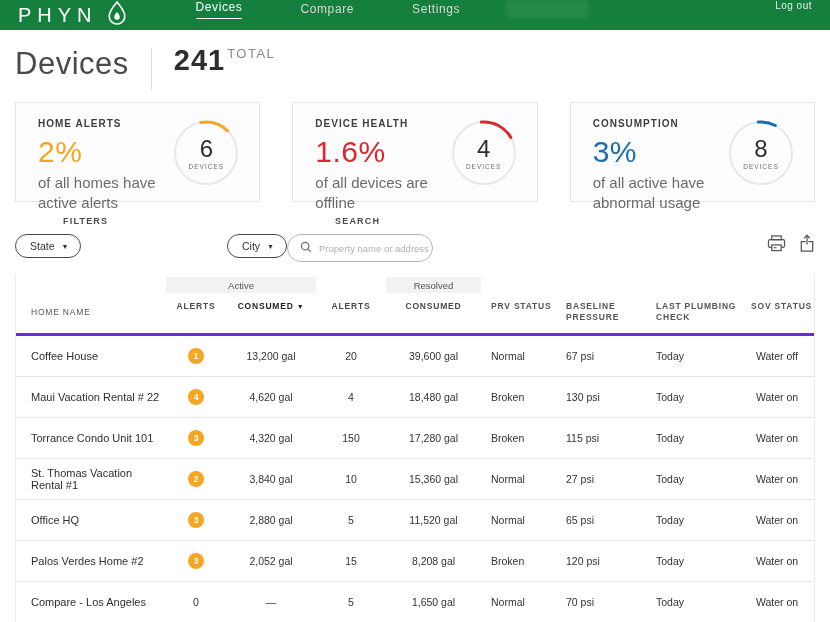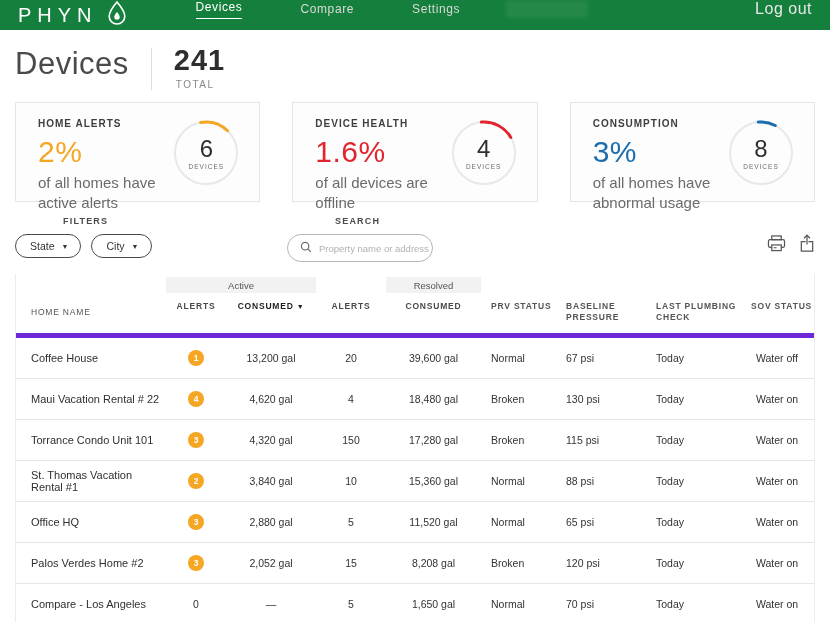--- a/index.html
+++ b/index.html
@@ -8,67 +8,67 @@
 
   
   .nav { height:30px; background:#15803d; display:flex; align-items:flex-start; padding:0 18px; }
   .brand { display:flex; align-items:center; gap:8px; margin-right:68px; }
   .brand-text { color:#fff; font-size:20px; font-weight:500; letter-spacing:6px; }
   .nav-items { display:flex; gap:58px; align-items:center; }
   .nav-item { color:#d9d9d9; font-size:12px; letter-spacing:0.6px; cursor:pointer; padding-bottom:2px; }
   .nav-item.active { color:#fff; border-bottom:1px solid #fff; padding-bottom:4px; }
   .nav-blur { width:82px; height:18px; margin-left:46px; border-radius:3px;
     background:rgba(255,255,255,0.07); filter:blur(2px); }
-  .logout { margin-left:auto; color:#e8e8e8; font-size:16px; letter-spacing:0.5px; cursor:pointer; }
+  .logout { margin-left:auto; color:#e8e8e8; font-size:10px; letter-spacing:0.5px; cursor:pointer; }
 
   
   .page-head { display:flex; align-items:flex-start; padding:16px 15px 4px 15px; }
   .page-title { font-size:31px; font-weight:300; color:#4a4a4a; letter-spacing:0.5px; }
   .head-divider { width:1px; height:42px; background:#ddd; margin:2px 22px 0 22px; }
-  .total-block { display:flex; flex-direction:column; margin-top:-2px; }
+  .total-block { display:flex; margin-top:-2px; }
   .total-value { font-size:29px; font-weight:600; color:#2e2e2e; letter-spacing:1px; }
-  .total-label { font-size:10px; color:#8a8a8a; letter-spacing:1.5px; margin-top:2px; margin-left:2px; }
+  .total-label { font-size:13px; color:#8a8a8a; letter-spacing:1.5px; margin-top:2px; margin-left:2px; }
 
   
   .cards { display:flex; gap:32px; padding:8px 15px 0 15px; }
   .card { flex:1; border:1px solid #e5e5e5; background:#fdfdfd; height:100px;
     display:flex; justify-content:space-between; padding:15px 18px 12px 22px; }
   .card-left { display:flex; flex-direction:column; }
   .card-label { font-size:10px; font-weight:bold; letter-spacing:1px; color:#3e3e3e; }
   .card-percent { font-size:30px; font-weight:400; margin-top:6px; letter-spacing:0.5px; }
   .card-desc { font-size:15px; color:#6b6b6b; margin-top:4px; line-height:1.35; max-width:120px; }
   .donut-wrap { position:relative; width:70px; height:70px; }
   .donut-wrap svg { position:absolute; top:0; left:0; }
   .donut-center { position:absolute; inset:0; display:flex; flex-direction:column;
     align-items:center; justify-content:center; }
   .donut-num { font-size:24px; font-weight:300; color:#2e2e2e; line-height:1; }
   .donut-sub { font-size:6.5px; letter-spacing:1px; color:#6d6d6d; margin-top:2px; }
 
   
   .controls { display:flex; padding:14px 15px 0 15px; align-items:flex-start; }
   .filters-block { width:272px; }
   .small-label { font-size:9px; font-weight:bold; letter-spacing:1.2px; color:#4a4a4a; margin-bottom:8px;margin-left:48px; }
-  .pills { display:flex; gap:10px; }
+  .pills { display:flex; gap:10px;justify-content:space-between; }
   .pill { border:1px solid #4a4a4a; border-radius:14px; padding:5px 12px 5px 14px;
     font-size:10.5px; color:#333; display:flex; align-items:center; gap:7px;
     background:#fff; cursor:pointer; }
   .caret { font-size:7px; color:#333; }
   .search-block { }
   .search-box { display:flex; align-items:center; gap:7px; border:1px solid #b5b5b5;
     border-radius:14px; padding:4px 12px; width:146px; background:#fff; }
   .search-box input { border:none; outline:none; font-size:9.5px; width:110px;
     color:#333; background:transparent; font-family:"Liberation Sans", sans-serif; }
   .search-box input::placeholder { color:#b0b0b0; }
   .io-icons { margin-left:auto; display:flex; gap:13px; align-items:center; margin-top:18px; }
   .io-icons svg { cursor:pointer; }
 
   
   .table { margin:12px 15px 0 15px; border-left:1px solid #ececec; border-right:1px solid #ececec; }
   .grid { display:grid; grid-template-columns:150px 60px 90px 70px 95px 75px 90px 95px 73px; }
-  .thead { border-bottom:5px solid #6d28d9; padding-top:3px; }
+  .thead { border-bottom:3px solid #6d28d9; padding-top:3px; }
   .group-row { grid-column:1 / 10; display:grid; grid-template-columns:150px 150px 70px 95px 333px; height:16px; }
   .group-box { background:#f2f2f2; display:flex; align-items:center; justify-content:center;
     font-size:9.5px; color:#555; }
   .th { font-size:8.5px; font-weight:bold; letter-spacing:0.8px; color:#4a4a4a;
     padding:8px 0 9px 0; text-transform:uppercase; line-height:1.35; }
   .th.center { text-align:center; }
   .th.pad { padding-left:10px; font-weight:bold; color:#555; }
   .th.home-th { padding-left:15px; display:flex; align-items:center; font-weight:normal; color:#555; }
   .th.sorted { color:#1e1e1e; }
   .sort-caret { font-size:7px; margin-left:3px; color:#1e1e1e; }
@@ -144,21 +144,21 @@
       <div class="donut-center">
         <span class="donut-num">4</span>
         <span class="donut-sub">DEVICES</span>
       </div>
     </div>
   </div>
   <div class="card">
     <div class="card-left">
       <span class="card-label">CONSUMPTION</span>
       <span class="card-percent" style="color: rgb(27, 109, 174);">3%</span>
-      <span class="card-desc">of all homes have abnormal usage</span>
+      <span class="card-desc">of all active have abnormal usage</span>
     </div>
     <div class="donut-wrap">
       <svg width="70" height="70" viewBox="0 0 70 70">
         <circle cx="35" cy="35" r="31" fill="none" stroke="#e8e8e8" stroke-width="2"></circle>
         <circle class="arc" cx="35" cy="35" r="31" fill="none" stroke-width="3" pathLength="100" stroke-linecap="round" transform="rotate(-95 35 35)" stroke="#1B6DAE" stroke-dasharray="9 91"></circle>
       </svg>
       <div class="donut-center">
         <span class="donut-num">8</span>
         <span class="donut-sub">DEVICES</span>
       </div>
@@ -270,21 +270,21 @@
     <div class="td pad15">Water on</div>
   </div>
 
   <div class="tr grid">
     <div class="td home">St. Thomas Vacation Rental #1</div>
     <div class="td center"><span class="badge" style="background: rgb(245, 166, 35);">2</span></div>
     <div class="td center">3,840 gal</div>
     <div class="td center">10</div>
     <div class="td center">15,360 gal</div>
     <div class="td pad">Normal</div>
-    <div class="td pad">88 psi</div>
+    <div class="td pad">27 psi</div>
     <div class="td pad">Today</div>
     <div class="td pad15">Water on</div>
   </div>
 
   <div class="tr grid">
     <div class="td home">Office HQ</div>
     <div class="td center"><span class="badge" style="background: rgb(245, 166, 35);">3</span></div>
     <div class="td center">2,880 gal</div>
     <div class="td center">5</div>
     <div class="td center">11,520 gal</div>

